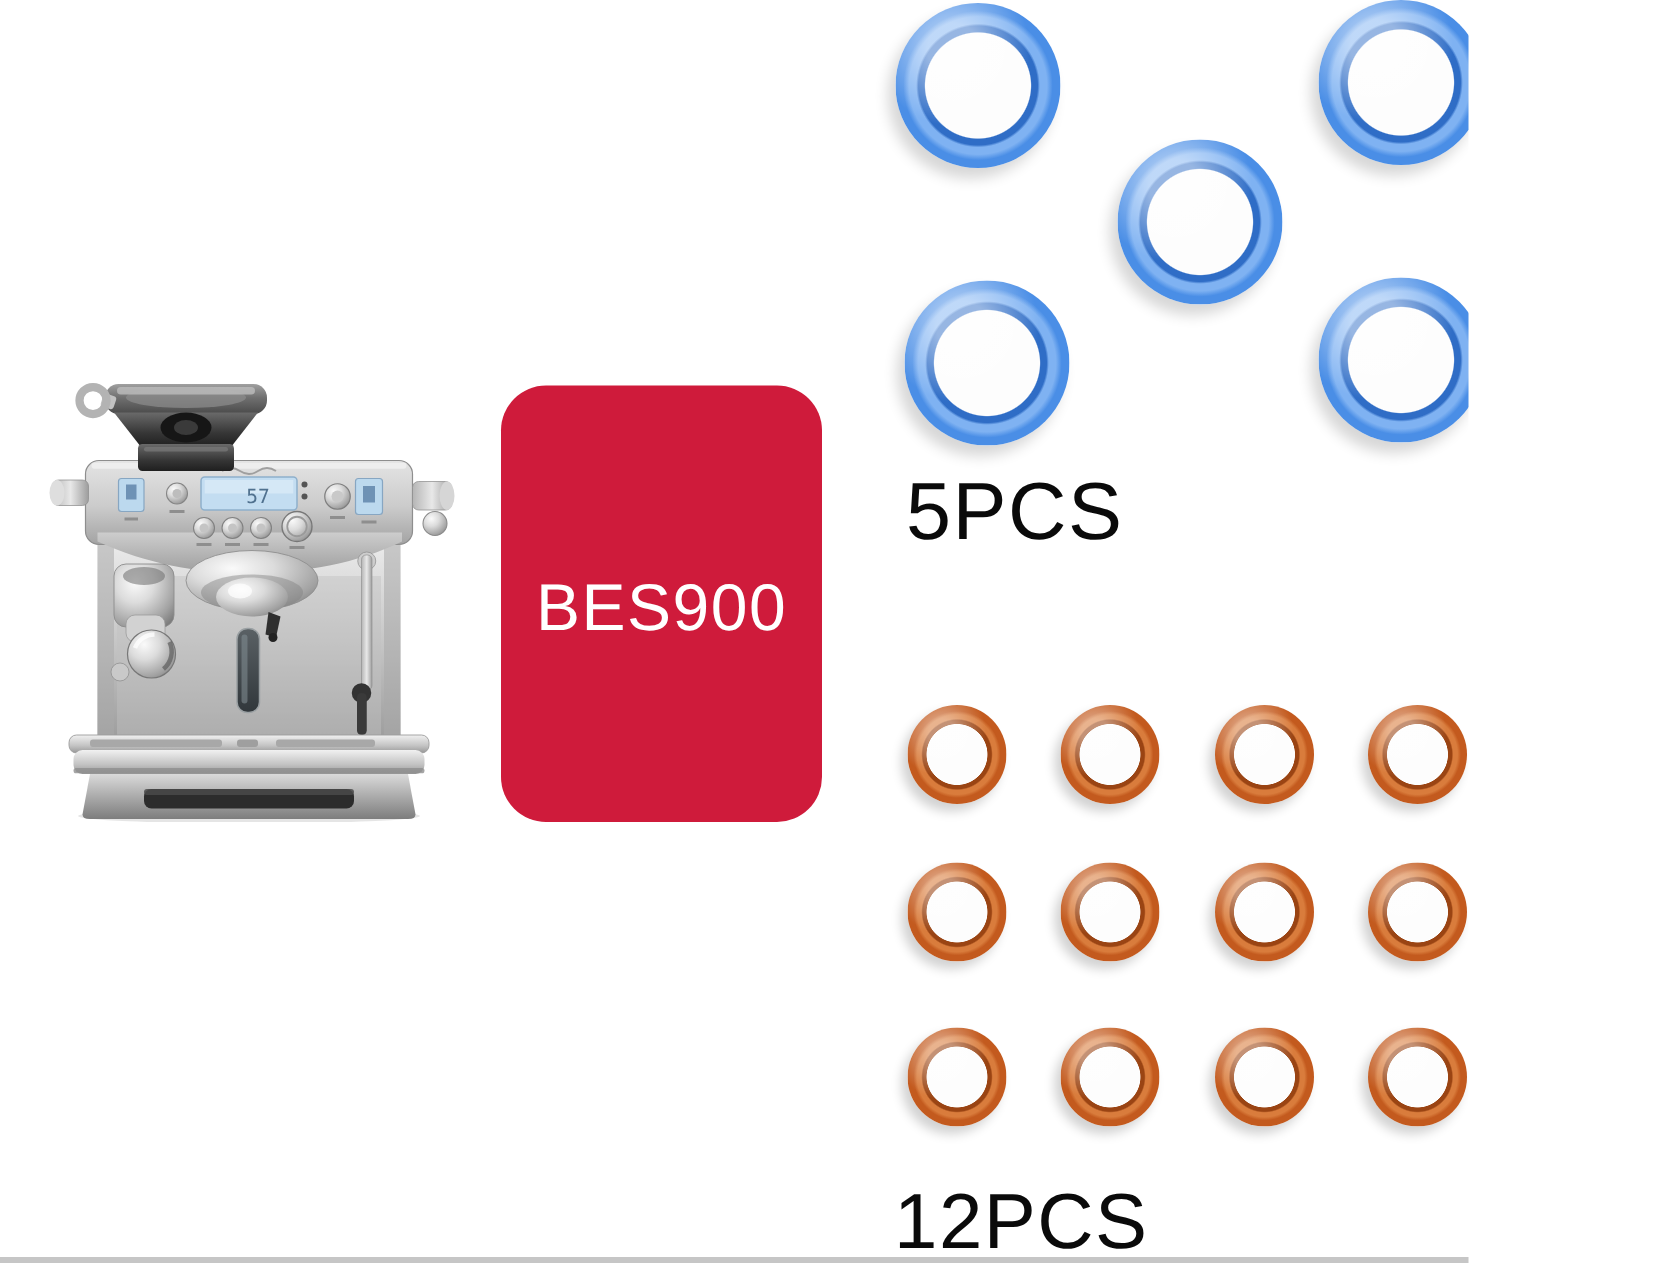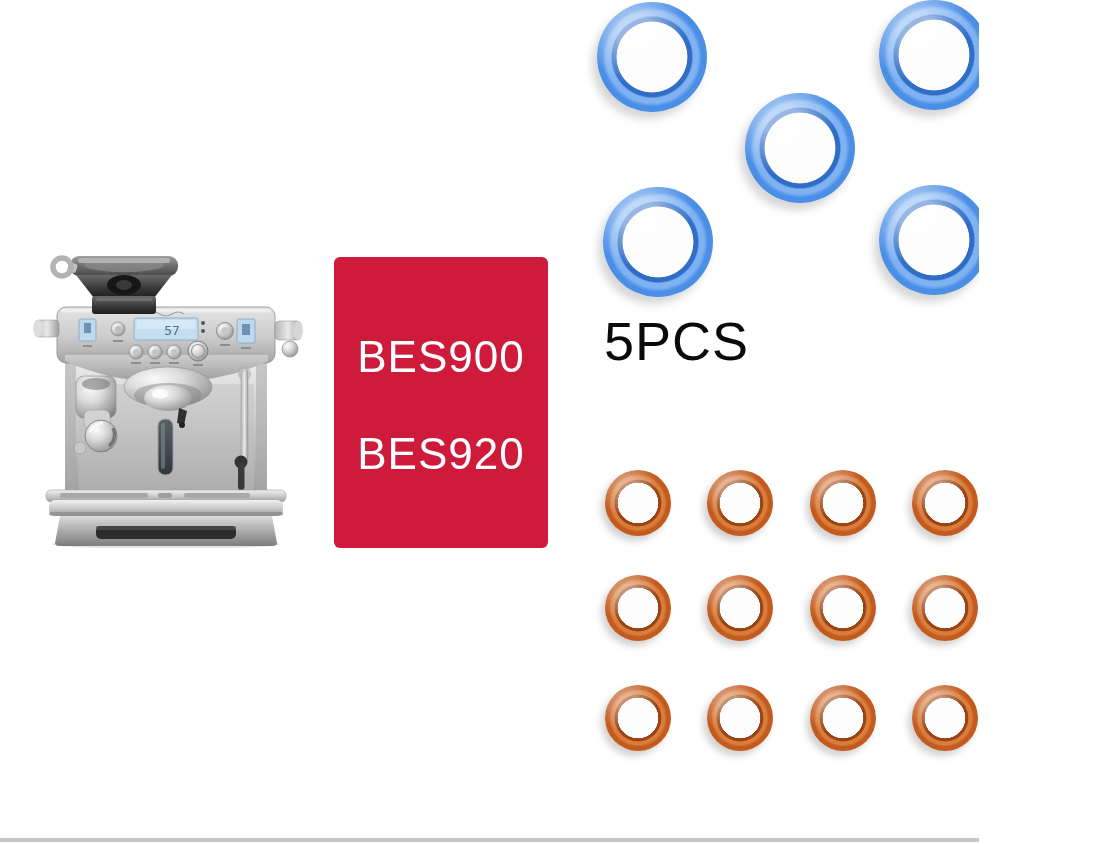--- a/index.html
+++ b/index.html
@@ -37,21 +37,21 @@
   
   .count-label{
     position:absolute;line-height:1;color:var(--label-color,#0a0a0a);
     letter-spacing:1px;white-space:nowrap;
   }
   .count-label.five{left:604px;top:314px;font-size:54px;}
   .count-label.twelve{left:596px;top:789px;font-size:52px;}
   
   .badge{
     position:absolute;left:334px;top:257px;width:214px;height:291px;
-    border-radius:6px;background:var(--badge-bg,#cf1b3b);
+    border-radius:30px;background:var(--badge-bg,#cf1b3b);
     display:flex;flex-direction:column;justify-content:space-evenly;align-items:center;
     padding:24px 0 18px 0;box-sizing:border-box;
   }
   .badge .model{
     color:var(--badge-fg,#ffffff);font-size:44px;line-height:1;
     letter-spacing:1px;font-weight:400;white-space:nowrap;
   }
   
   .machine-svg{position:absolute;left:32px;top:252px;width:274px;height:296px;}
   
@@ -246,21 +246,20 @@
 
     <g>
       <path d="M28,264 L240,264 L245,291 Q245,294 240,294 L28,294 Q23,294 23,291 Z" fill="url(#gFoot)"></path>
       <rect x="64" y="274" width="140" height="13" rx="5" fill="#2c2c2c"></rect>
       <rect x="64" y="274" width="140" height="4" rx="2" fill="#4a4a4a" opacity=".85"></rect>
     </g>
   </svg>
 
   <div class="badge">
     <div class="model">BES900</div>
-    <div class="model">BES920</div>
   </div>
 
   <div class="ring blue" style="left:597px;top:2px"></div>
   <div class="ring blue" style="left:879px;top:0px"></div>
   <div class="ring blue" style="left:745px;top:93px"></div>
   <div class="ring blue" style="left:603px;top:187px"></div>
   <div class="ring blue" style="left:879px;top:185px"></div>
 
   <div class="count-label five">5PCS</div>
 
@@ -270,15 +269,16 @@
   <div class="ring orange" style="left:912px;top:470px"></div>
   <div class="ring orange" style="left:605px;top:575px"></div>
   <div class="ring orange" style="left:707px;top:575px"></div>
   <div class="ring orange" style="left:810px;top:575px"></div>
   <div class="ring orange" style="left:912px;top:575px"></div>
   <div class="ring orange" style="left:605px;top:685px"></div>
   <div class="ring orange" style="left:707px;top:685px"></div>
   <div class="ring orange" style="left:810px;top:685px"></div>
   <div class="ring orange" style="left:912px;top:685px"></div>
 
+  <div class="count-label twelve">12PCS</div>
 
   <div class="bottom-line"></div>
 </div>
 
 </body></html>

